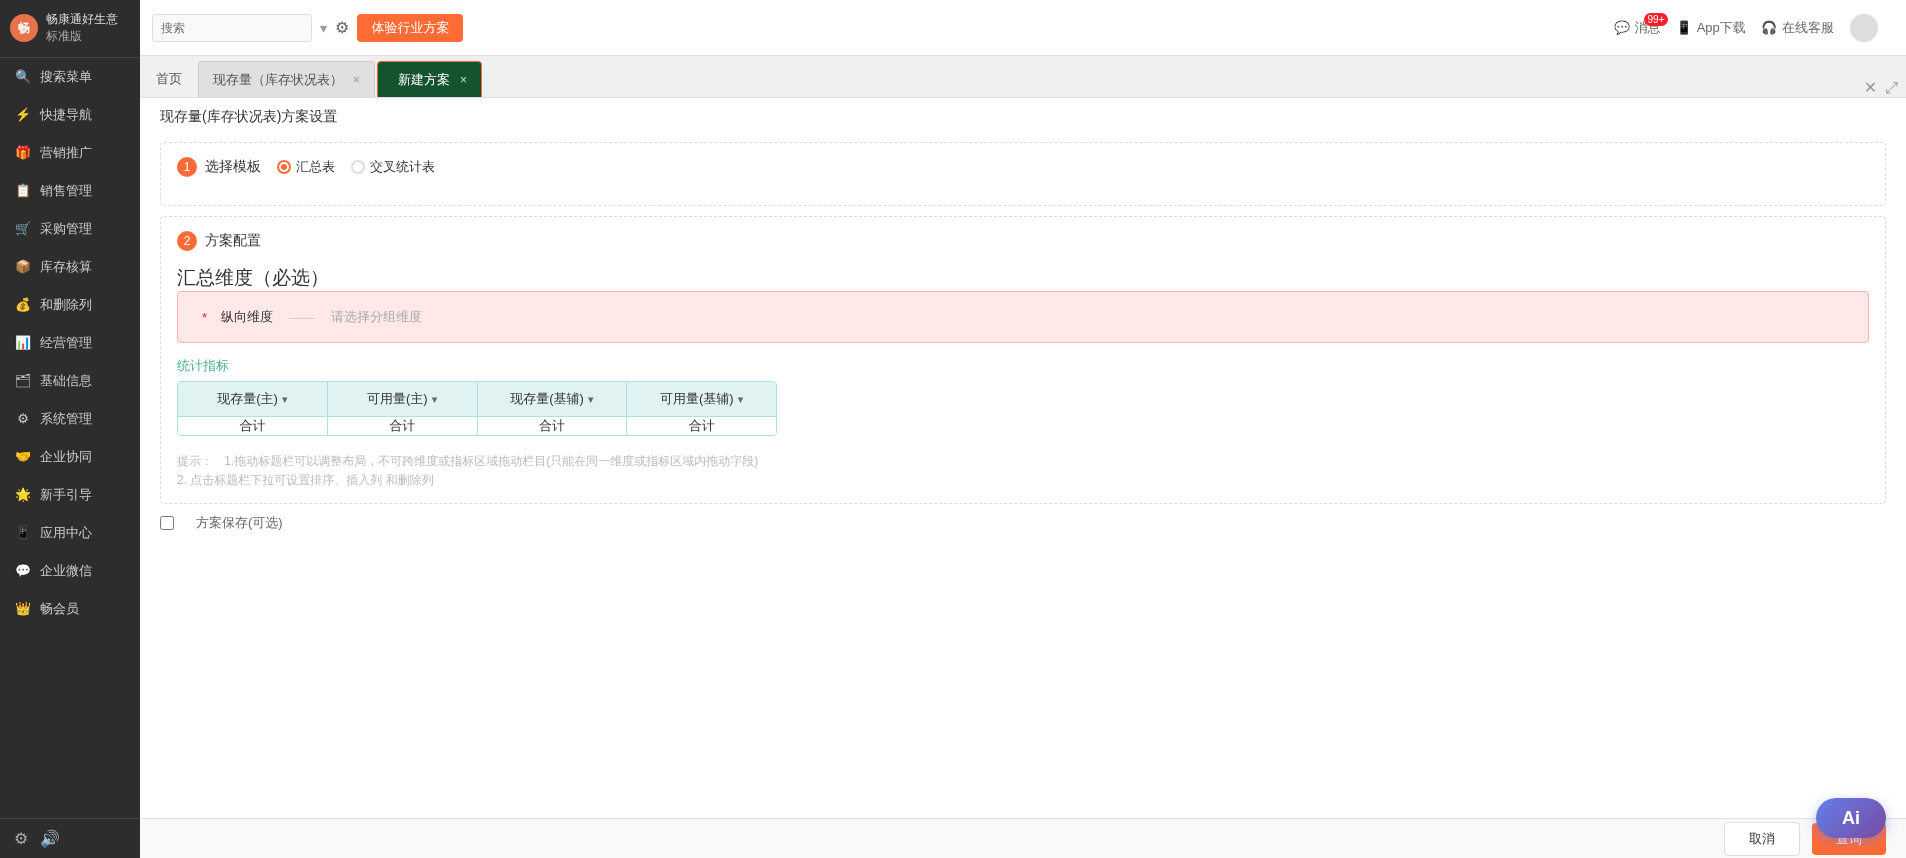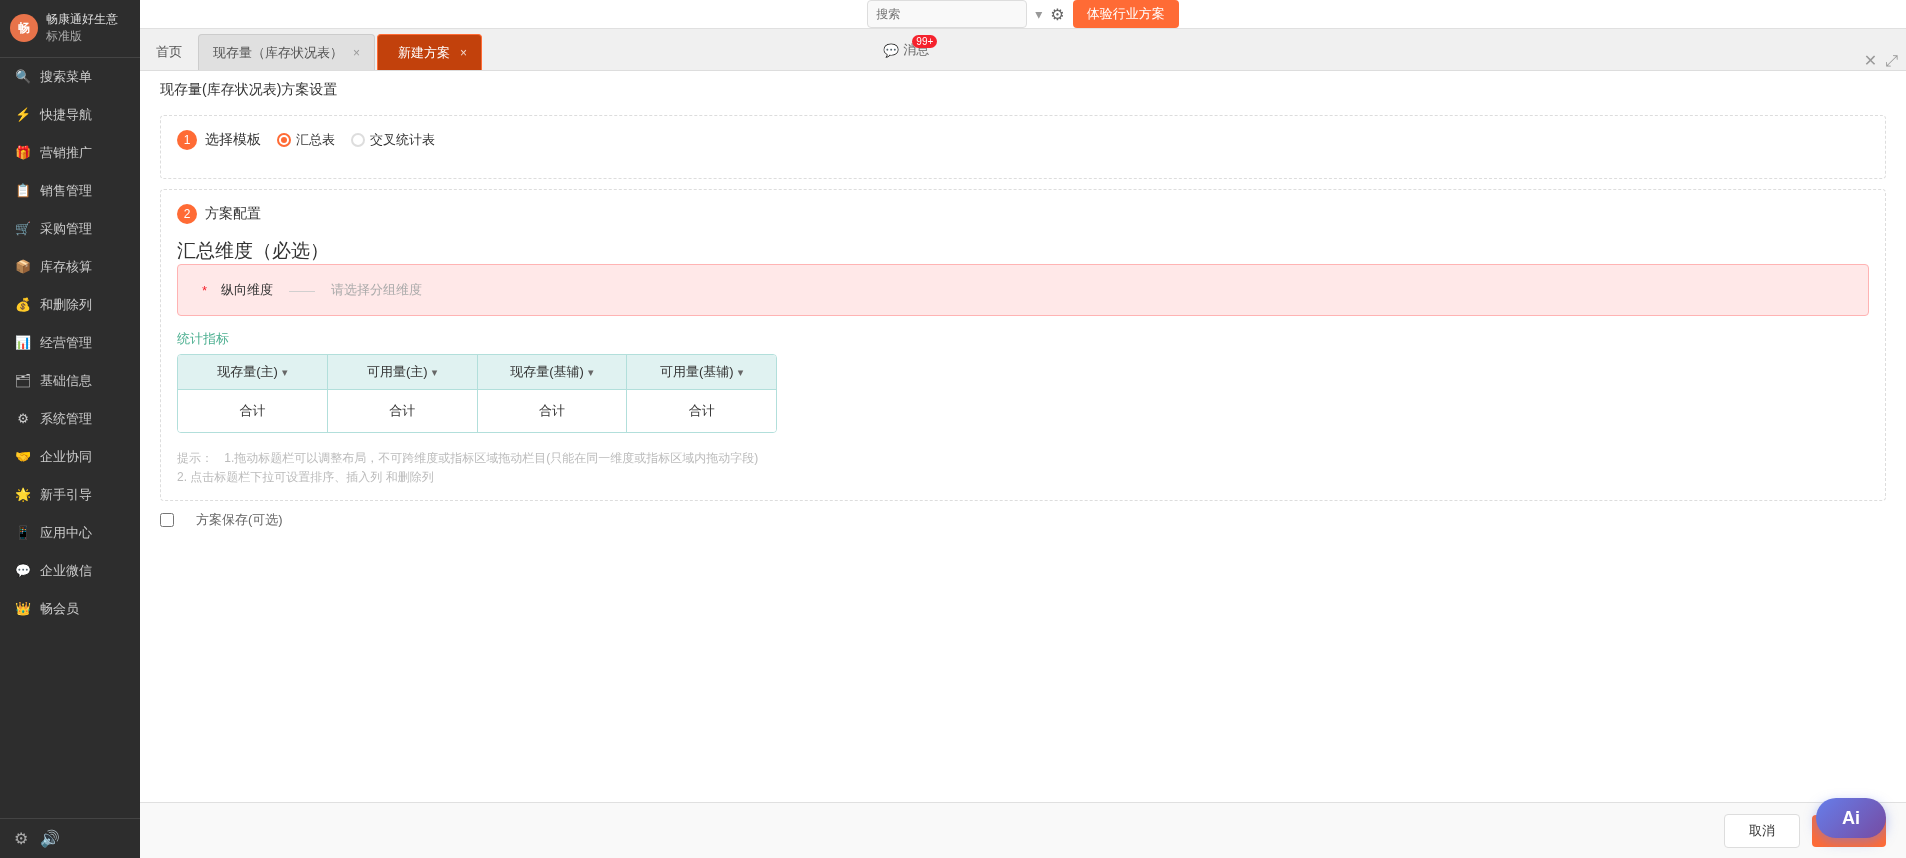--- a/index.html
+++ b/index.html
@@ -48,26 +48,25 @@
       padding: 10px 14px;
       display: flex; gap: 12px;
       border-top: 1px solid #444;
     }
     .sidebar-footer-icon { color: #aaa; cursor: pointer; font-size: 16px; }
 
     
     .main-area { flex: 1; display: flex; flex-direction: column; overflow: hidden; }
 
     .topbar {
-      height: 29px;
+      height: 56px;
       background: #fff;
       border-bottom: 1px solid #e0e0e0;
       display: flex; align-items: center; padding: 0 12px;
       gap: 8px;
-      flex-direction: column;
     }
     .topbar-left { display: flex; align-items: center; gap: 8px; flex: 1; }
     .topbar-search-box {
       width: 160px; height: 28px;
       border: 1px solid #ddd; border-radius: 4px;
       padding: 0 8px; font-size: 12px; color: #999;
       background: #f9f9f9;
     }
     .topbar-dropdown { color: #999; cursor: pointer; font-size: 14px; }
     .topbar-gear { color: #666; cursor: pointer; font-size: 16px; }
@@ -96,21 +95,21 @@
       border-bottom: 1px solid #ddd;
     }
     .tab {
       height: 36px;
       display: flex; align-items: center; padding: 0 14px;
       background: #e0e0e0; border: 1px solid #ccc;
       border-bottom: none; border-radius: 4px 4px 0 0;
       cursor: pointer; color: #555; font-size: 13px; gap: 6px;
       margin-right: 2px;
     }
-    .tab.new-tab { background: #c2410c; color: white; border-color: #ff6b35; padding-left: 20px; }
+    .tab.new-tab { background: #14532d; color: white; border-color: #ff6b35; padding-left: 20px; }
     .tab-close { font-size: 12px; color: #999; cursor: pointer; margin-left: 4px; }
     .tab-close.white { color: rgba(255,255,255,0.8); }
     .tab-home { padding: 0 16px; color: #555; font-size: 13px; cursor: pointer; height: 36px; display: flex; align-items: center; }
 
     
     .content-area {
       flex: 1; overflow-y: auto; background: #fff;
       position: relative;
     }
     .content-area::-webkit-scrollbar { width: 6px; }
@@ -187,38 +186,38 @@
     .stats-table { border: 1px solid #b2dfdb; border-radius: 4px; overflow: hidden; display: inline-block; min-width: 600px; }
     .stats-table-header { display: flex; background: #e0f2f1; }
     .stats-col-header {
       flex: 1; padding: 8px 12px; border-right: 1px solid #b2dfdb;
       display: flex; align-items: center; justify-content: center; gap: 4px;
       font-size: 13px; color: #333;
     }
     .stats-col-header:last-child { border-right: none; }
     .stats-table-row { display: flex; background: #fff; border-top: 1px solid #b2dfdb; }
     .stats-col-cell {
-      flex: 1; padding: 12px 12px; border-right: 1px solid #b2dfdb;
+      flex: 1; padding: 0 12px; border-right: 1px solid #b2dfdb;
       display: flex; align-items: center; justify-content: center;
       font-size: 13px; color: #333;
     }
     .stats-col-cell:last-child { border-right: none; }
     .chevron-down { font-size: 11px; color: #666; }
 
     
     .tips-section { margin: 10px 20px; }
     .tips-link { color: #bbb; cursor: pointer; }
 
     
     .save-option { display: flex; align-items: center; gap: 22px; margin: 10px 20px; font-size: 13px; color: #666; }
     .save-checkbox { width: 14px; height: 14px; border: 1px solid #ccc; border-radius: 2px; cursor: pointer; }
 
     
     .bottom-bar {
-      height: 56px;
+      height: 40px;
       background: #f9f9f9;
       border-top: 1px solid #e0e0e0;
       display: flex; align-items: center; justify-content: flex-end;
       padding: 0 20px; gap: 12px;
     }
     .btn-cancel {
       background: #fff; border: 1px solid #ddd; border-radius: 4px;
       padding: 7px 24px; cursor: pointer; font-size: 13px; color: #333;
     }
     .btn-query {

